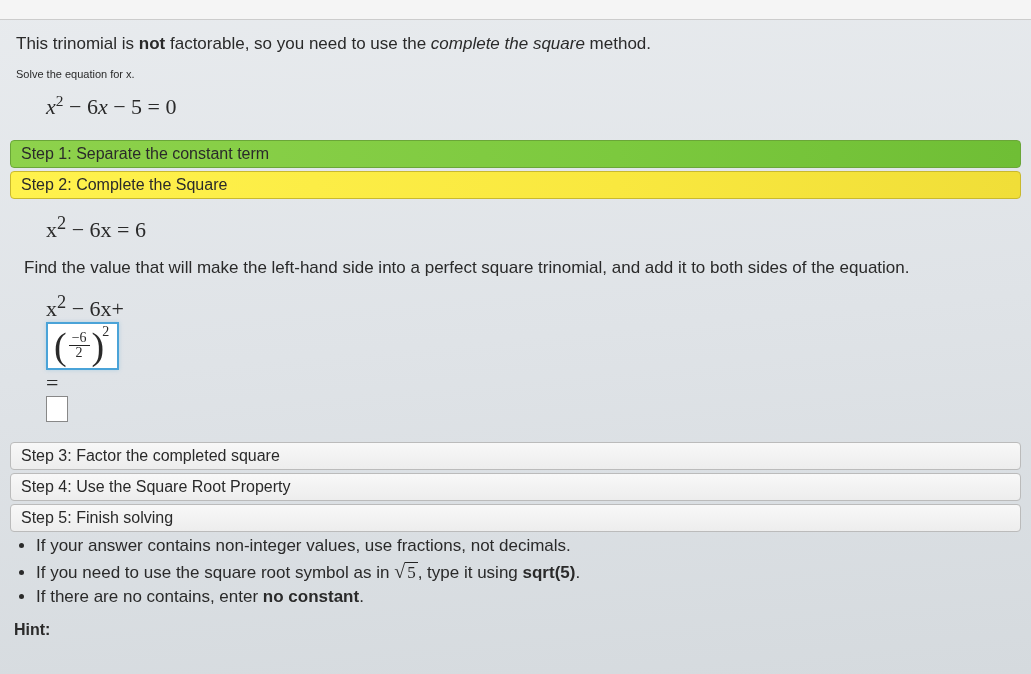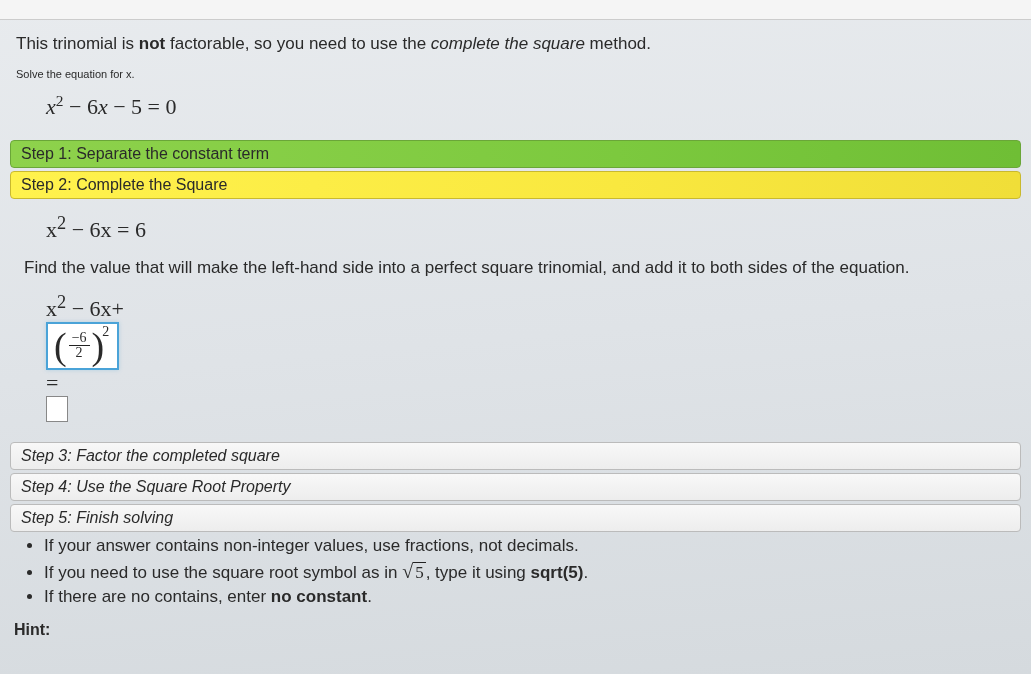--- a/index.html
+++ b/index.html
@@ -52,21 +52,20 @@
     background: linear-gradient(90deg, #8ed24c 0%, #7cc93e 60%, #6fbe35 100%);
     border-color: #6aa638;
   }
   .step-yellow {
     background: linear-gradient(90deg, #fff24d 0%, #f9e83f 60%, #f0de38 100%);
     border-color: #c9b92e;
   }
   .step-gray {
     background: linear-gradient(180deg, #f8f8f8 0%, #ededed 100%);
     border-color: #bbb;
-    font-style: italic;
   }
   .eq2 {
     margin: 14px 0 14px 36px;
     font-size: 22px;
     font-family: Liberation Serif, serif;
   }
   .instruct {
     margin: 4px 6px 14px 14px;
     font-size: 17px;
   }
@@ -116,21 +115,21 @@
     height: 26px;
     border: 1px solid #888;
     background: #fff;
     vertical-align: middle;
   }
   ul.notes {
     margin: 4px 0 0 22px;
     padding: 0;
     font-size: 17px;
   }
-  ul.notes li { margin: 4px 12px; }
+  ul.notes li { margin: 4px 4px; }
   .sqrt {
     display: inline-block;
     font-family: 'Cambria Math','Times New Roman',serif;
   }
   .sqrt .radic { font-size: 20px; }
   .sqrt .rad { border-top: 1px solid #222; padding: 0 2px; }
   .hint {
     margin: 14px 0 0 4px;
     font-weight: bold;
     font-size: 16px;

